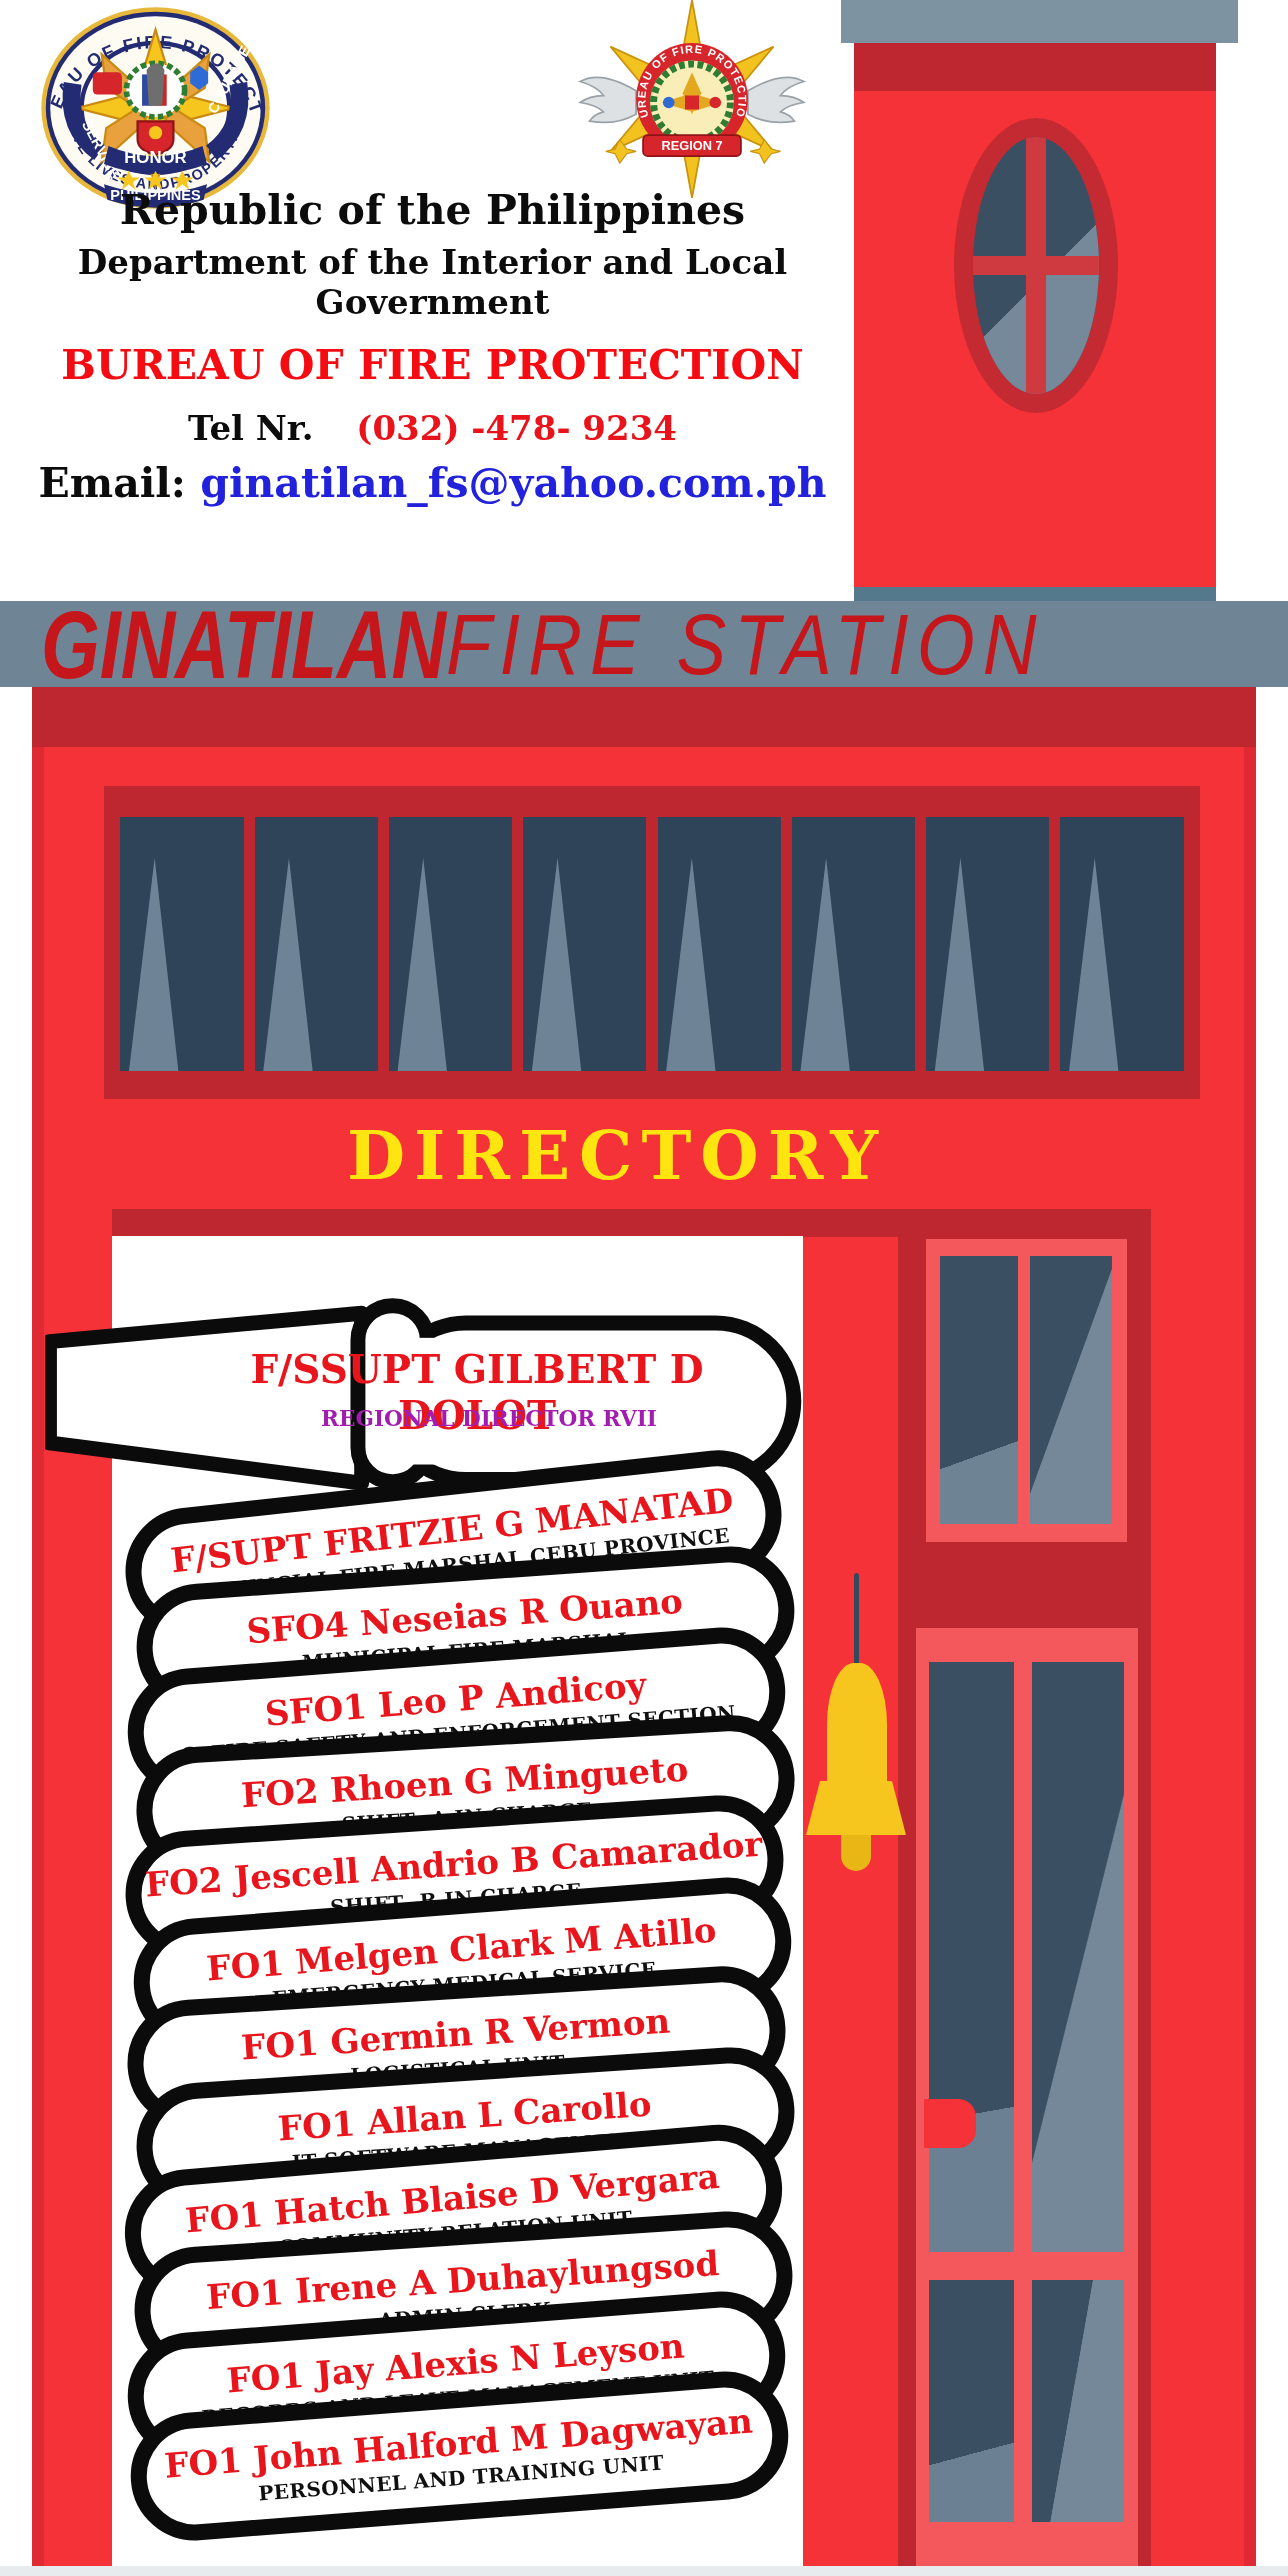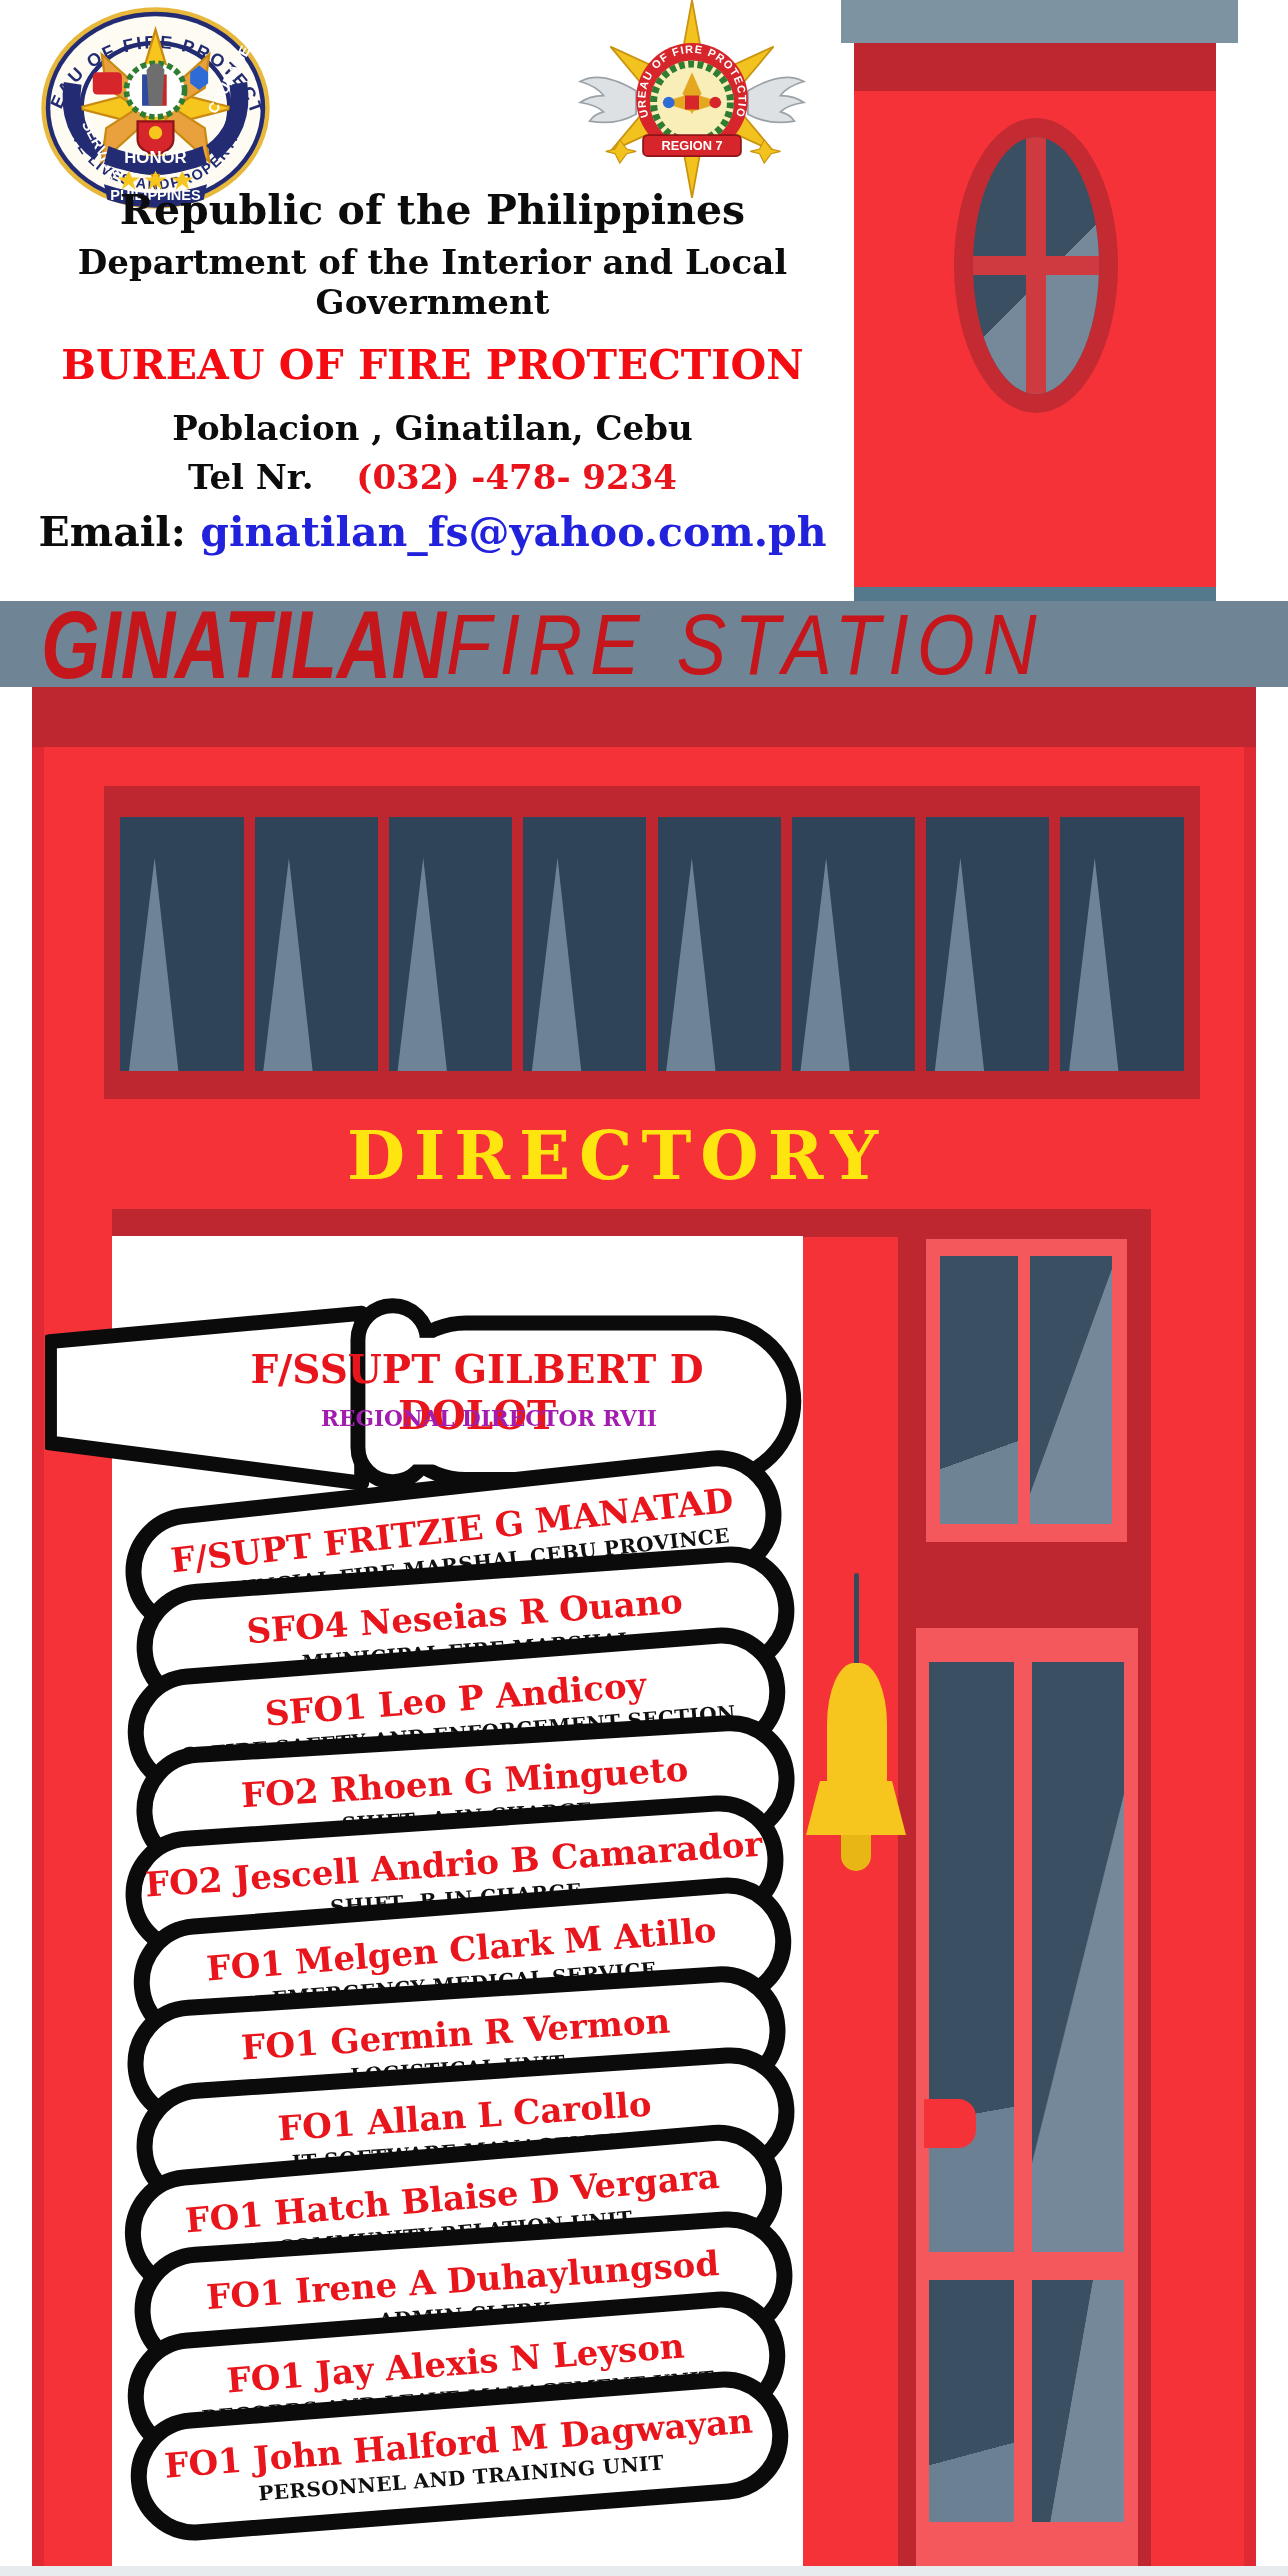--- a/index.html
+++ b/index.html
@@ -213,21 +213,20 @@
     <rect x="58" y="116" width="84" height="18" rx="4" fill="#D6252B" stroke="#8E1418" stroke-width="1.5"></rect>
     <text x="100" y="129" font-size="11" font-weight="bold" fill="#ffffff" text-anchor="middle" font-family="Liberation Sans, sans-serif">REGION 7</text>
     <polygon points="38,120 44,128 52,130 44,132 38,140 34,132 26,130 34,128" fill="#F2C21E" stroke="#C9930F"></polygon>
     <polygon points="162,120 168,128 176,130 168,132 162,140 158,132 150,130 158,128" fill="#F2C21E" stroke="#C9930F"></polygon>
   </svg>
 
   <div class="abs header">
     <div class="h1">Republic of the Philippines</div>
     <div class="h2">Department of the Interior and Local Government</div>
     <div class="h3">BUREAU OF FIRE PROTECTION</div>
-    <div class="h6">Poblacion , Ginatilan, Cebu</div>
     <div class="h7">
       <span>Tel Nr. </span><span class="tel-red">(032) -478- 9234</span>
     </div>
     <div class="h8">
       <span>Email: </span><span class="email-blue">ginatilan_fs@yahoo.com.ph</span>
     </div>
   </div>
 
   <div class="abs banner">
     <div class="banner-inner">

